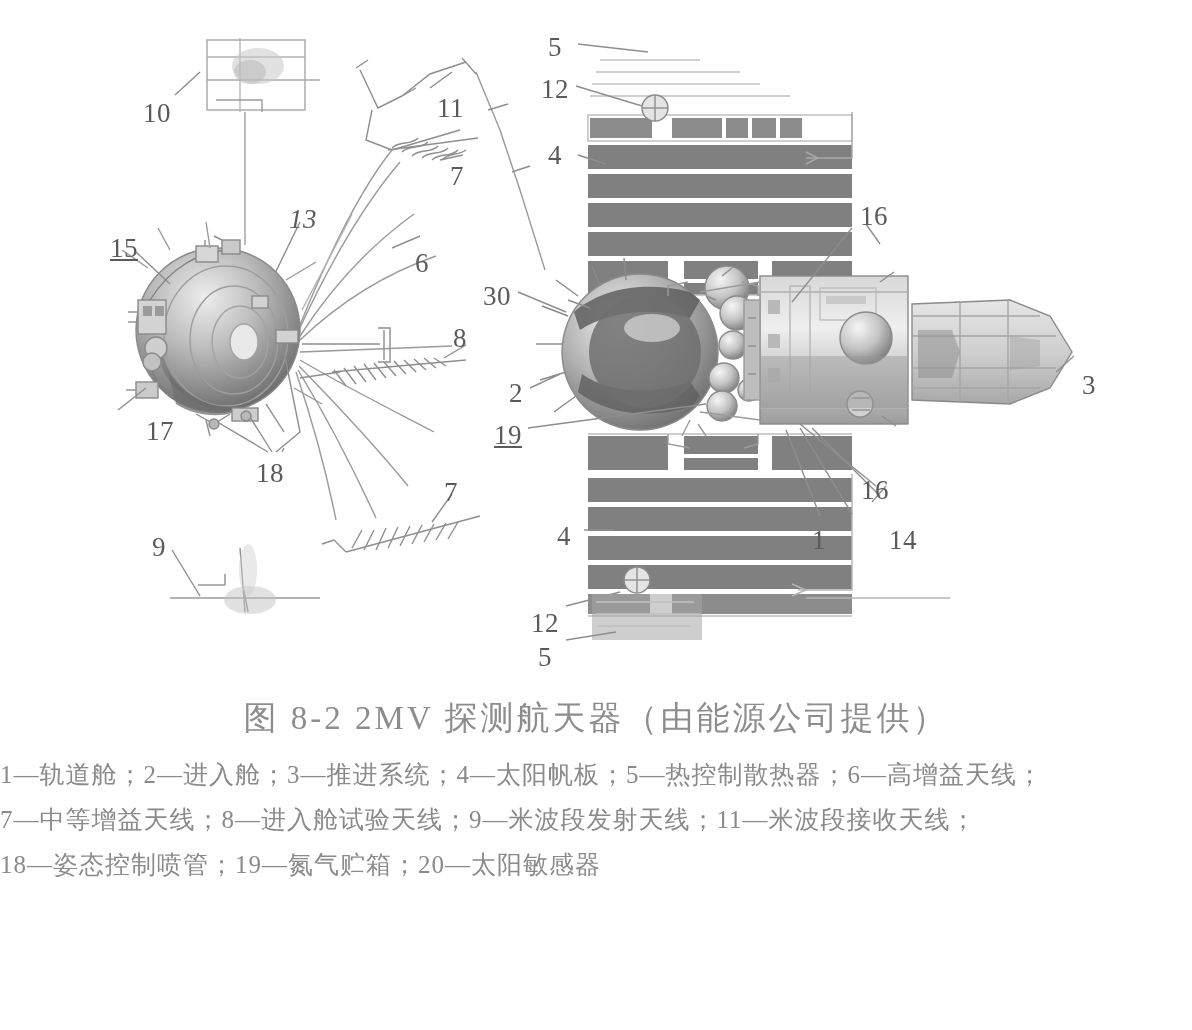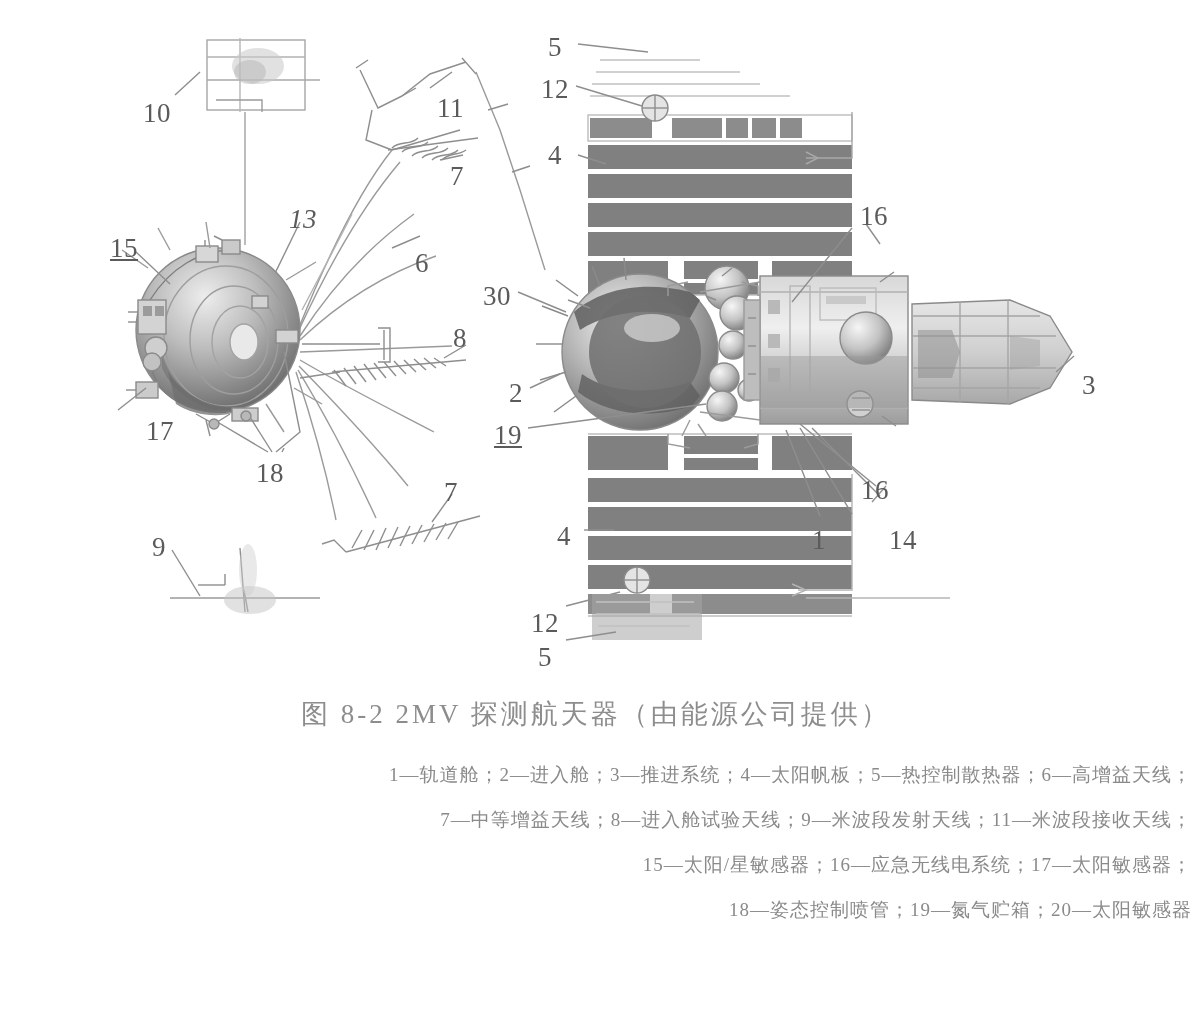--- a/index.html
+++ b/index.html
@@ -19,31 +19,31 @@
     font-family:"Liberation Serif","DejaVu Serif",serif;
     font-size:27px;
     color:#5b5b5b;
     letter-spacing:.5px;
     white-space:nowrap;
     line-height:1;
   }
   #caption{
     position:absolute;left:0;top:696px;width:1192px;
     text-align:center;
-    font-size:27px;
+    font-size:33px;
     color:#8d8d8d;
     letter-spacing:3px;
     white-space:nowrap;
   }
   #legend{
     position:absolute;left:0;top:752px;width:1192px;
   }
   .legend-line{
-    text-align:right;
-    font-size:19px;
+    text-align:left;
+    font-size:25px;
     color:#8a8a8a;
     letter-spacing:1px;
     line-height:45px;
     white-space:nowrap;
   }
 </style>
 </head>
 <body>
 
 <div id="figure">
@@ -434,15 +434,14 @@
   <div class="callout" style="left:152px;top:534px;">9</div>
   <div class="callout" style="left:531px;top:610px;">12</div>
   <div class="callout" style="left:538px;top:644px;">5</div>
 </div>
 
 <div id="caption">图 8-2    2MV 探测航天器（由能源公司提供）</div>
 
 <div id="legend">
   <div class="legend-line">1—轨道舱；2—进入舱；3—推进系统；4—太阳帆板；5—热控制散热器；6—高增益天线；</div>
   <div class="legend-line">7—中等增益天线；8—进入舱试验天线；9—米波段发射天线；11—米波段接收天线；</div>
-  <div class="legend-line">15—太阳/星敏感器；16—应急无线电系统；17—太阳敏感器；</div>
   <div class="legend-line">18—姿态控制喷管；19—氮气贮箱；20—太阳敏感器</div>
 </div>
 
 </body></html>

